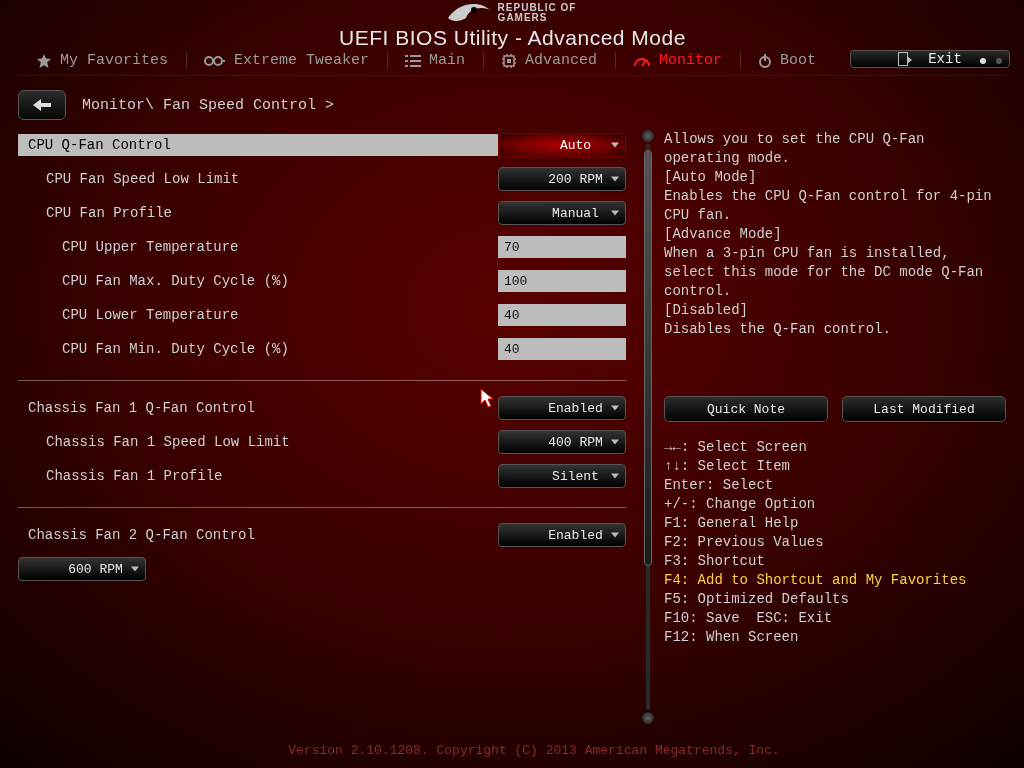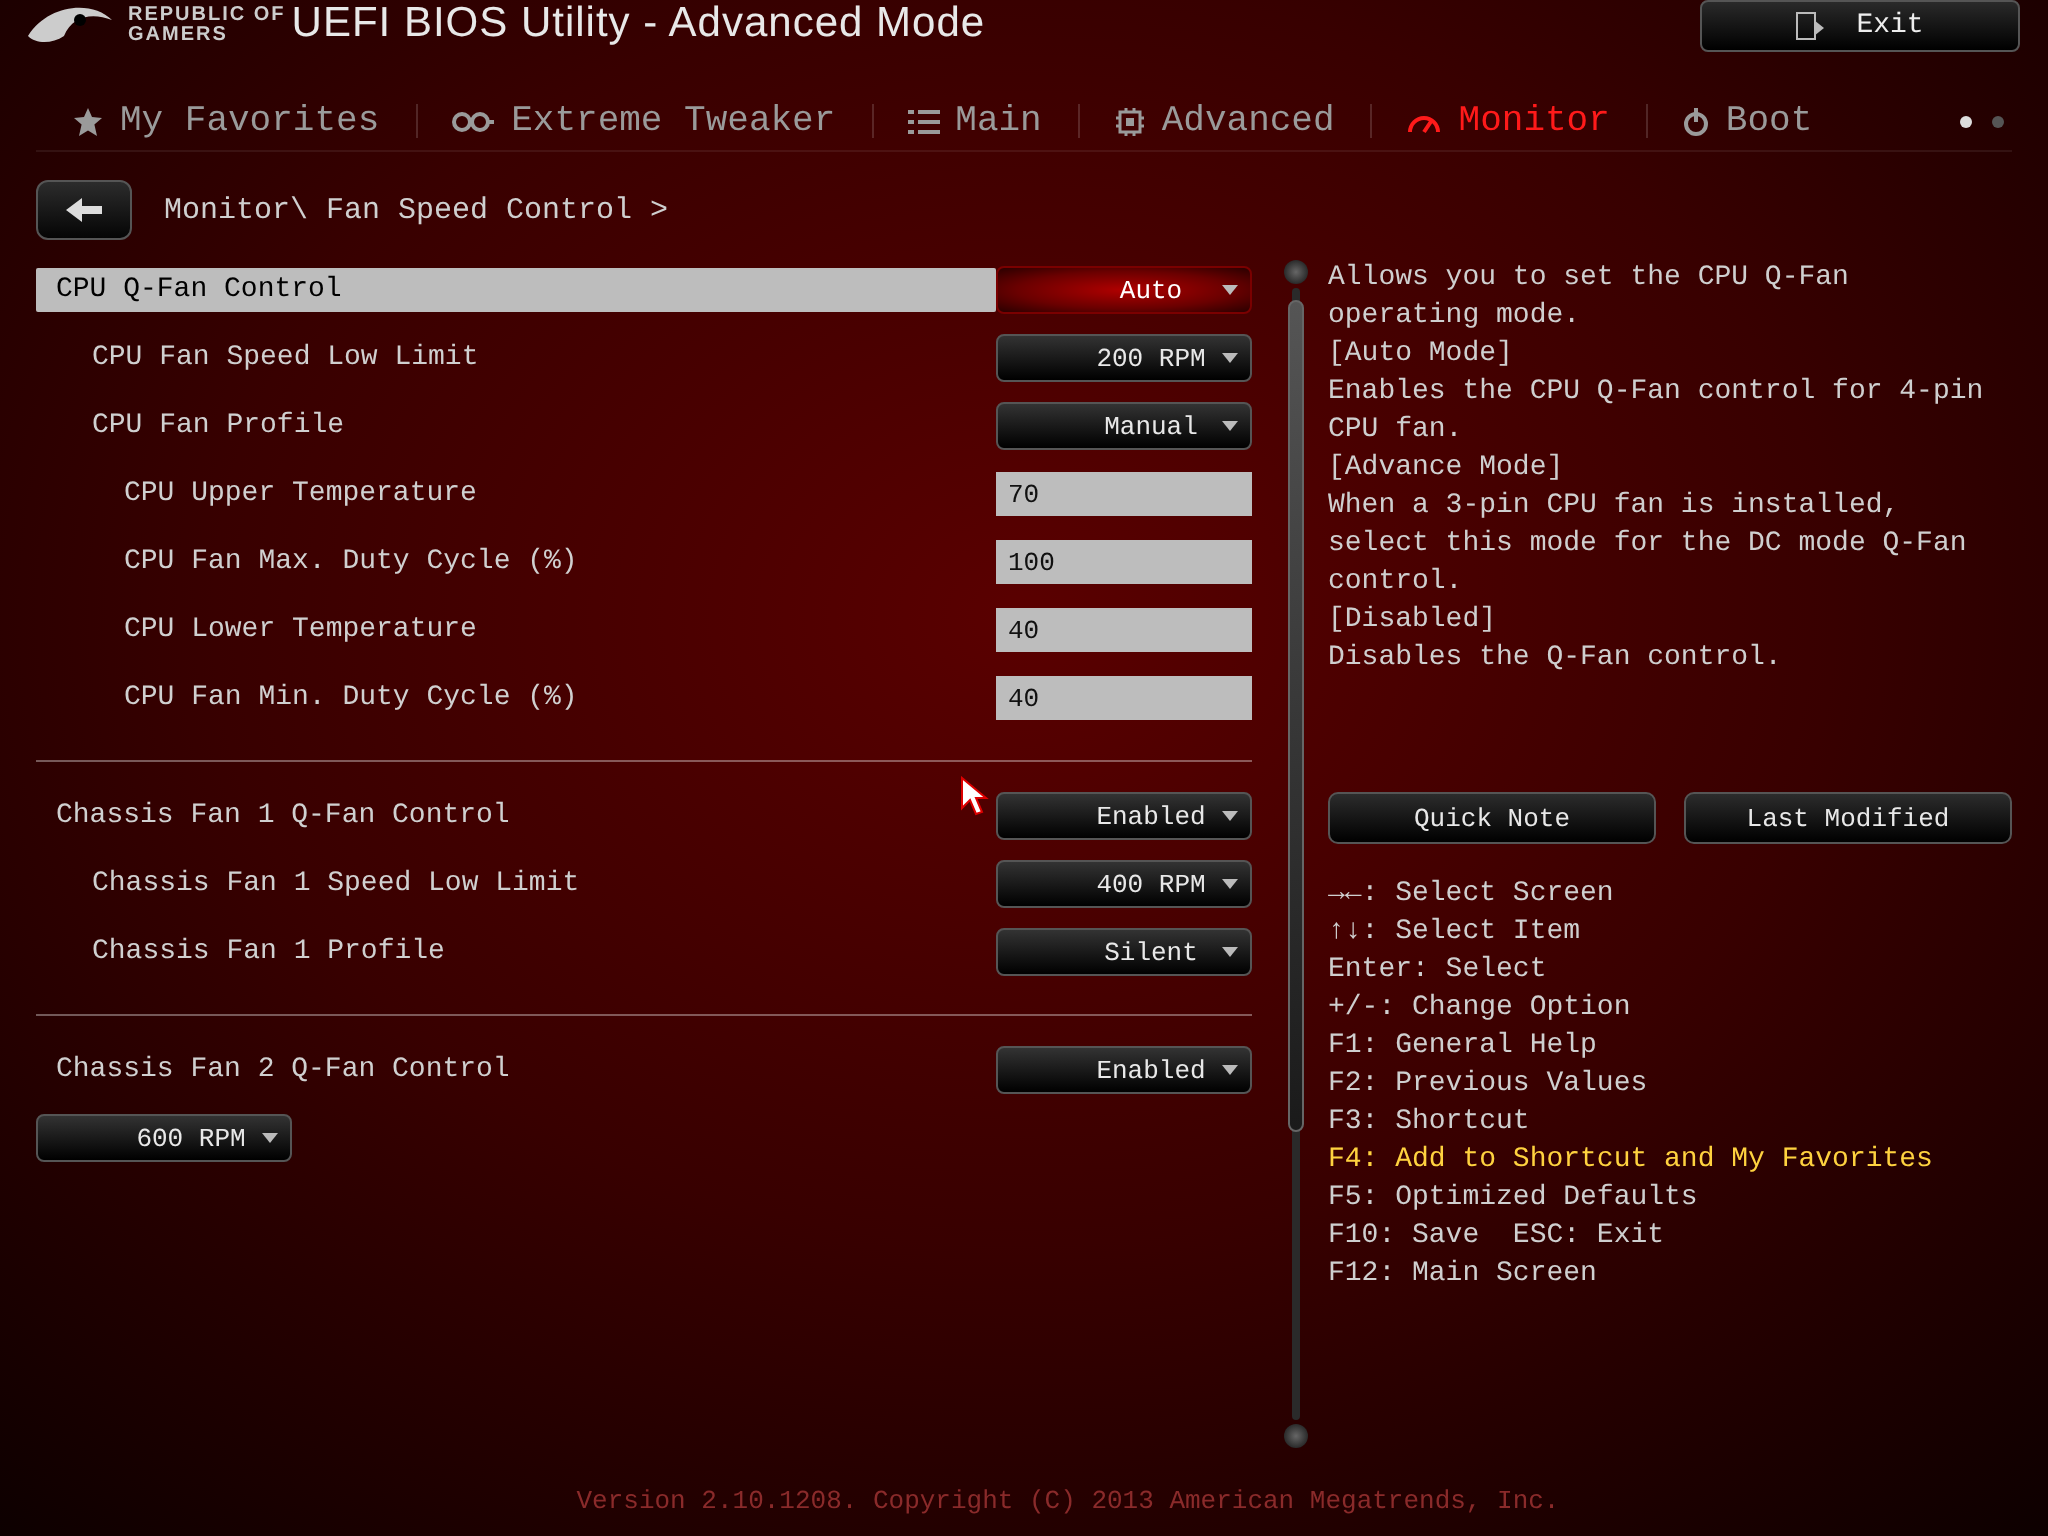--- a/index.html
+++ b/index.html
@@ -15,22 +15,23 @@
     width: 1024px; height: 768px;
     background:
       radial-gradient(ellipse 900px 700px at 50% 40%, #5a0000 0%, #380000 45%, #140000 80%, #000 100%);
     display: flex; flex-direction: column;
     position: relative;
   }
 
   
   .topbar {
     height: 46px;
-    display: flex; align-items: flex-start;
+    display: flex; align-items: center;
     padding: 0 14px 0 12px;
+    flex-direction: column;
   }
   .rog-logo {
     display: flex; align-items: center; gap: 6px;
     color: #ccc; font-weight: bold;
   }
   .rog-eye svg { display: block; }
   .rog-text { font-size: 10px; line-height: 10px; letter-spacing: 1px; font-family: Arial, sans-serif; }
   .title {
     margin-left: 3px;
     font-family: Arial, sans-serif;
@@ -66,21 +67,21 @@
     margin: 0 18px;
     display: flex; align-items: center;
     gap: 0;
     border-bottom: 1px solid rgba(255,255,255,0.07);
   }
   .tab {
     display: flex; align-items: center; gap: 8px;
     color: #9a9a9a;
     padding: 0 18px;
     height: 100%;
-    font-size: 18px;
+    font-size: 15px;
     cursor: pointer;
     position: relative;
   }
   .tab:not(:first-child)::before {
     content:""; position:absolute; left:0; top:6px; bottom:6px;
     width:1px; background: rgba(255,255,255,0.15);
   }
   .tab.active { color: #ff1a1a; }
   .tab .ticon { display:inline-flex; }
   .pager {
@@ -422,19 +423,19 @@
           <div class="line">→←: Select Screen</div>
           <div class="line">↑↓: Select Item</div>
           <div class="line">Enter: Select</div>
           <div class="line">+/-: Change Option</div>
           <div class="line">F1: General Help</div>
           <div class="line">F2: Previous Values</div>
           <div class="line">F3: Shortcut</div>
           <div class="line hl">F4: Add to Shortcut and My Favorites</div>
           <div class="line">F5: Optimized Defaults</div>
           <div class="line">F10: Save  ESC: Exit</div>
-          <div class="line">F12: Main Screen</div>
+          <div class="line">F12: When Screen</div>
         </div>
     </div>
   </div>
 
   <div class="footer">Version 2.10.1208. Copyright (C) 2013 American Megatrends, Inc.</div>
 </div>
 
 </body></html>

